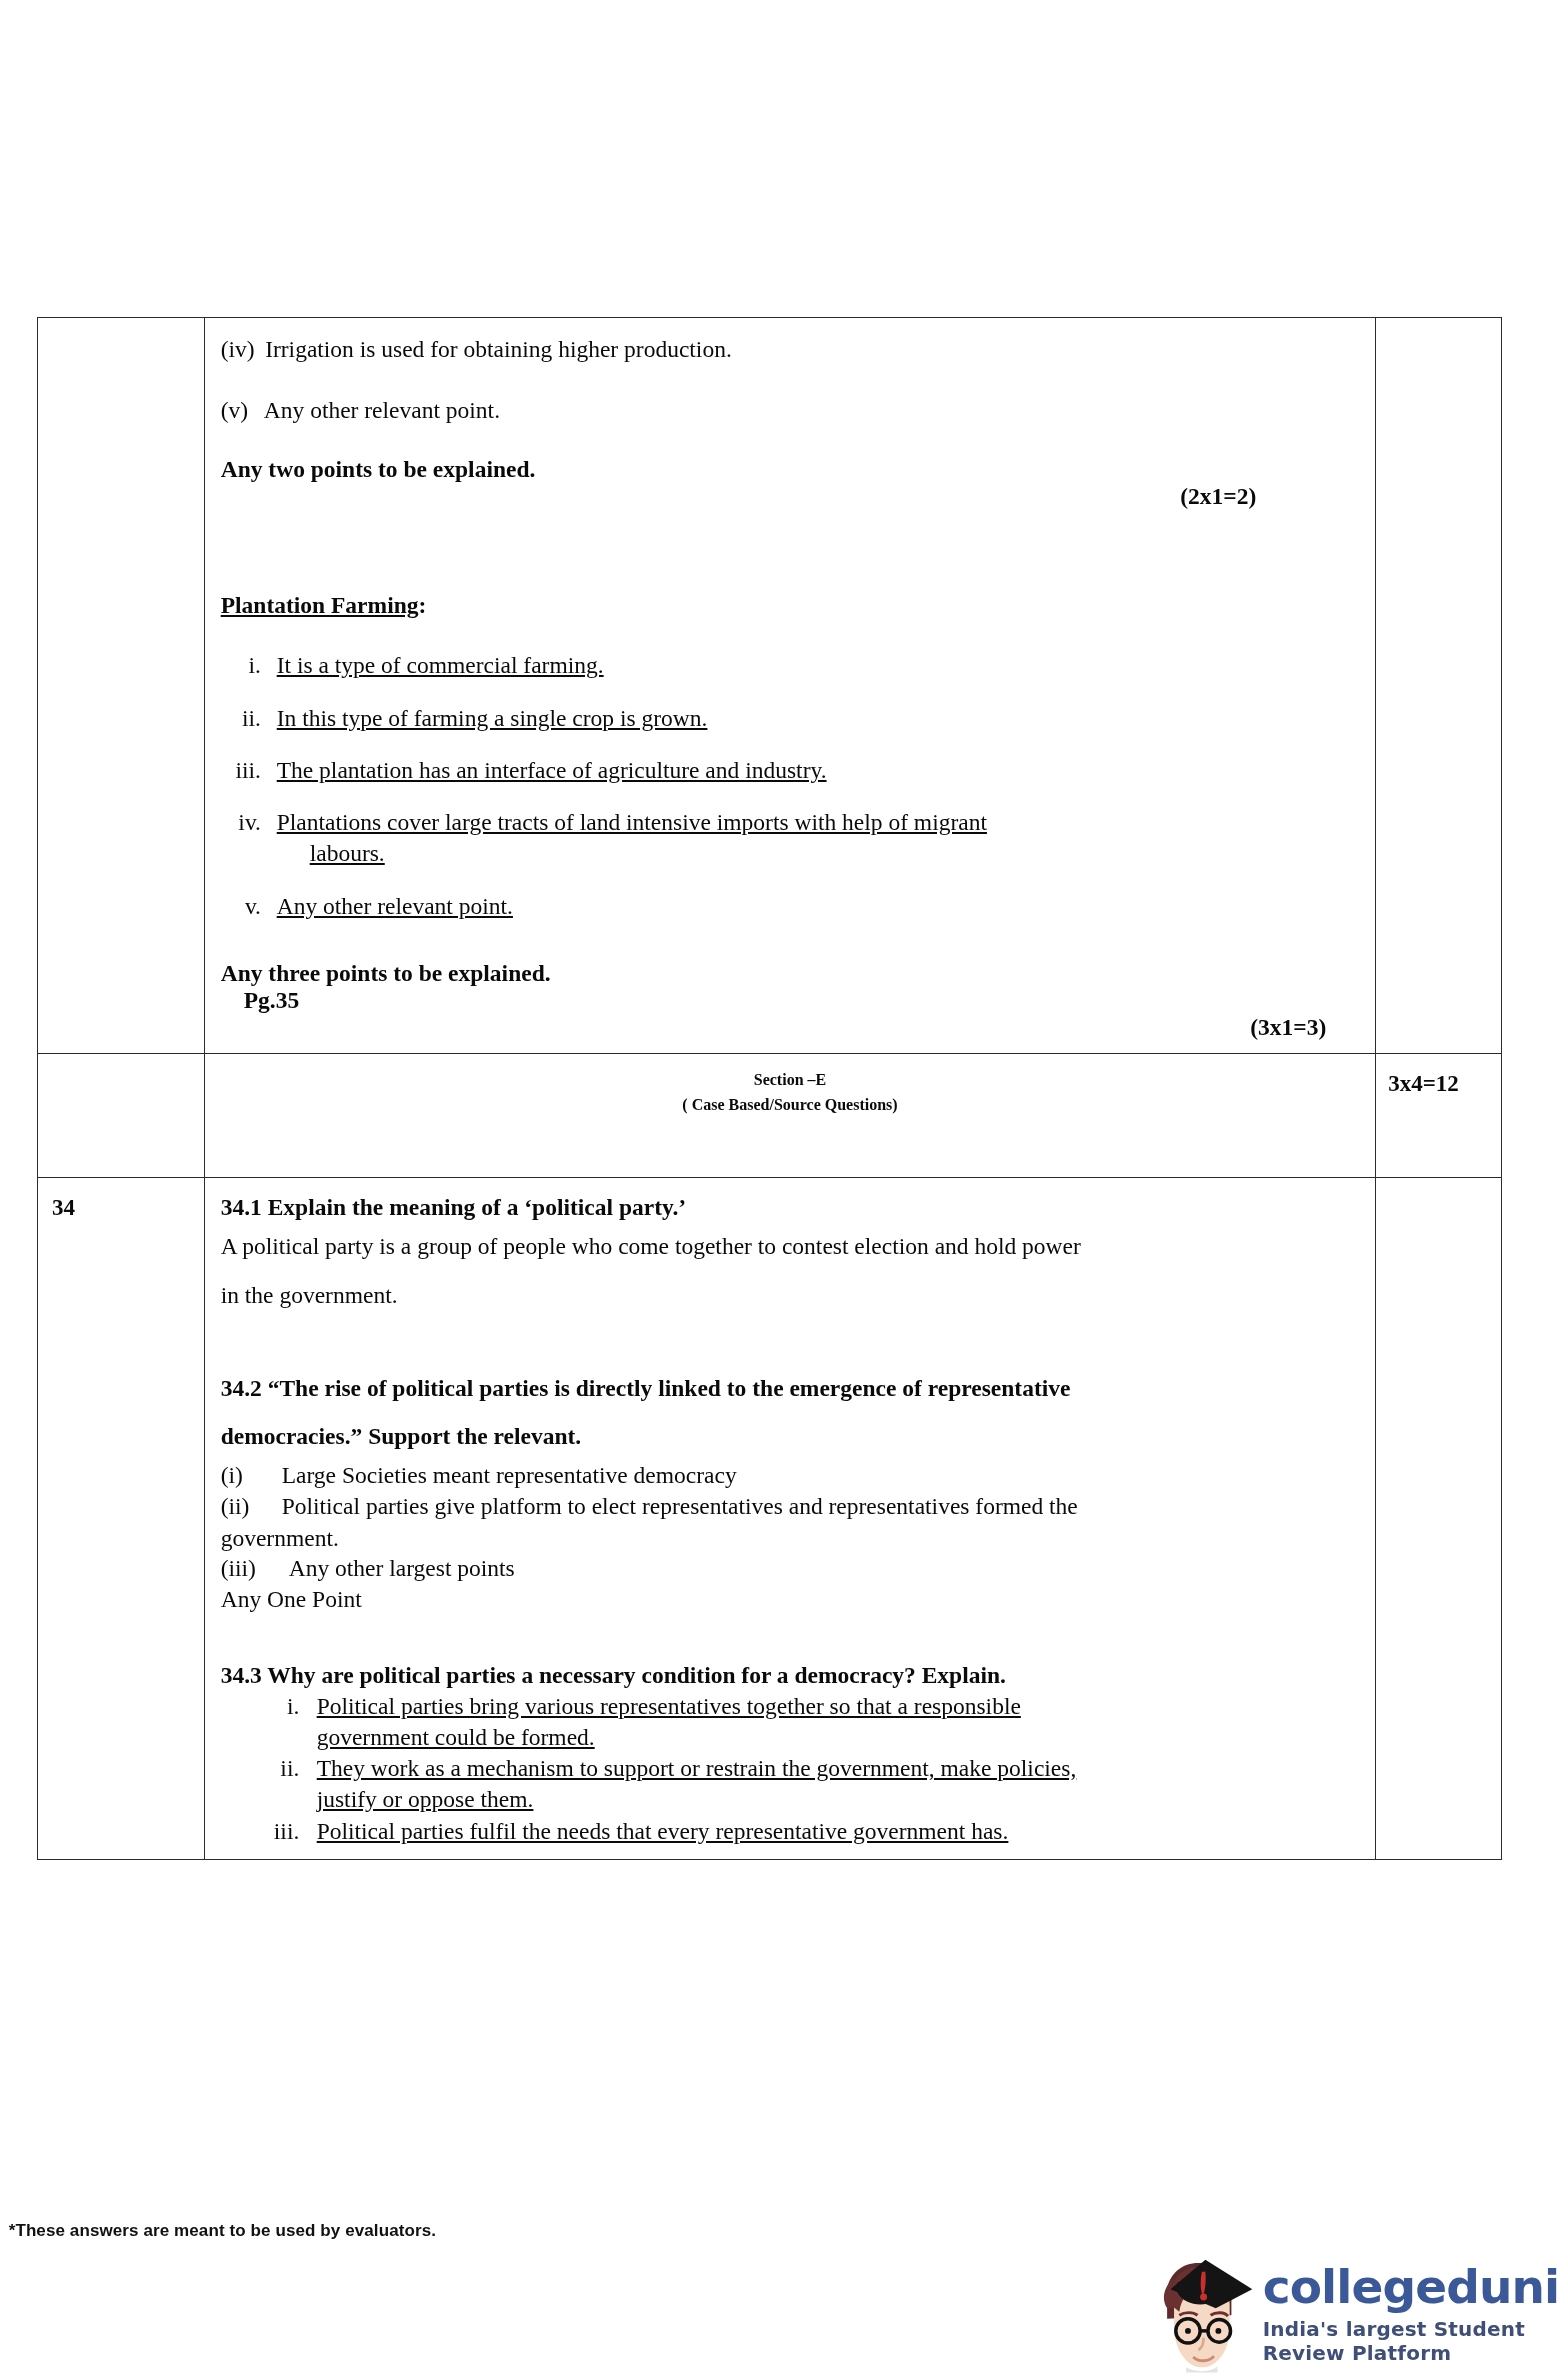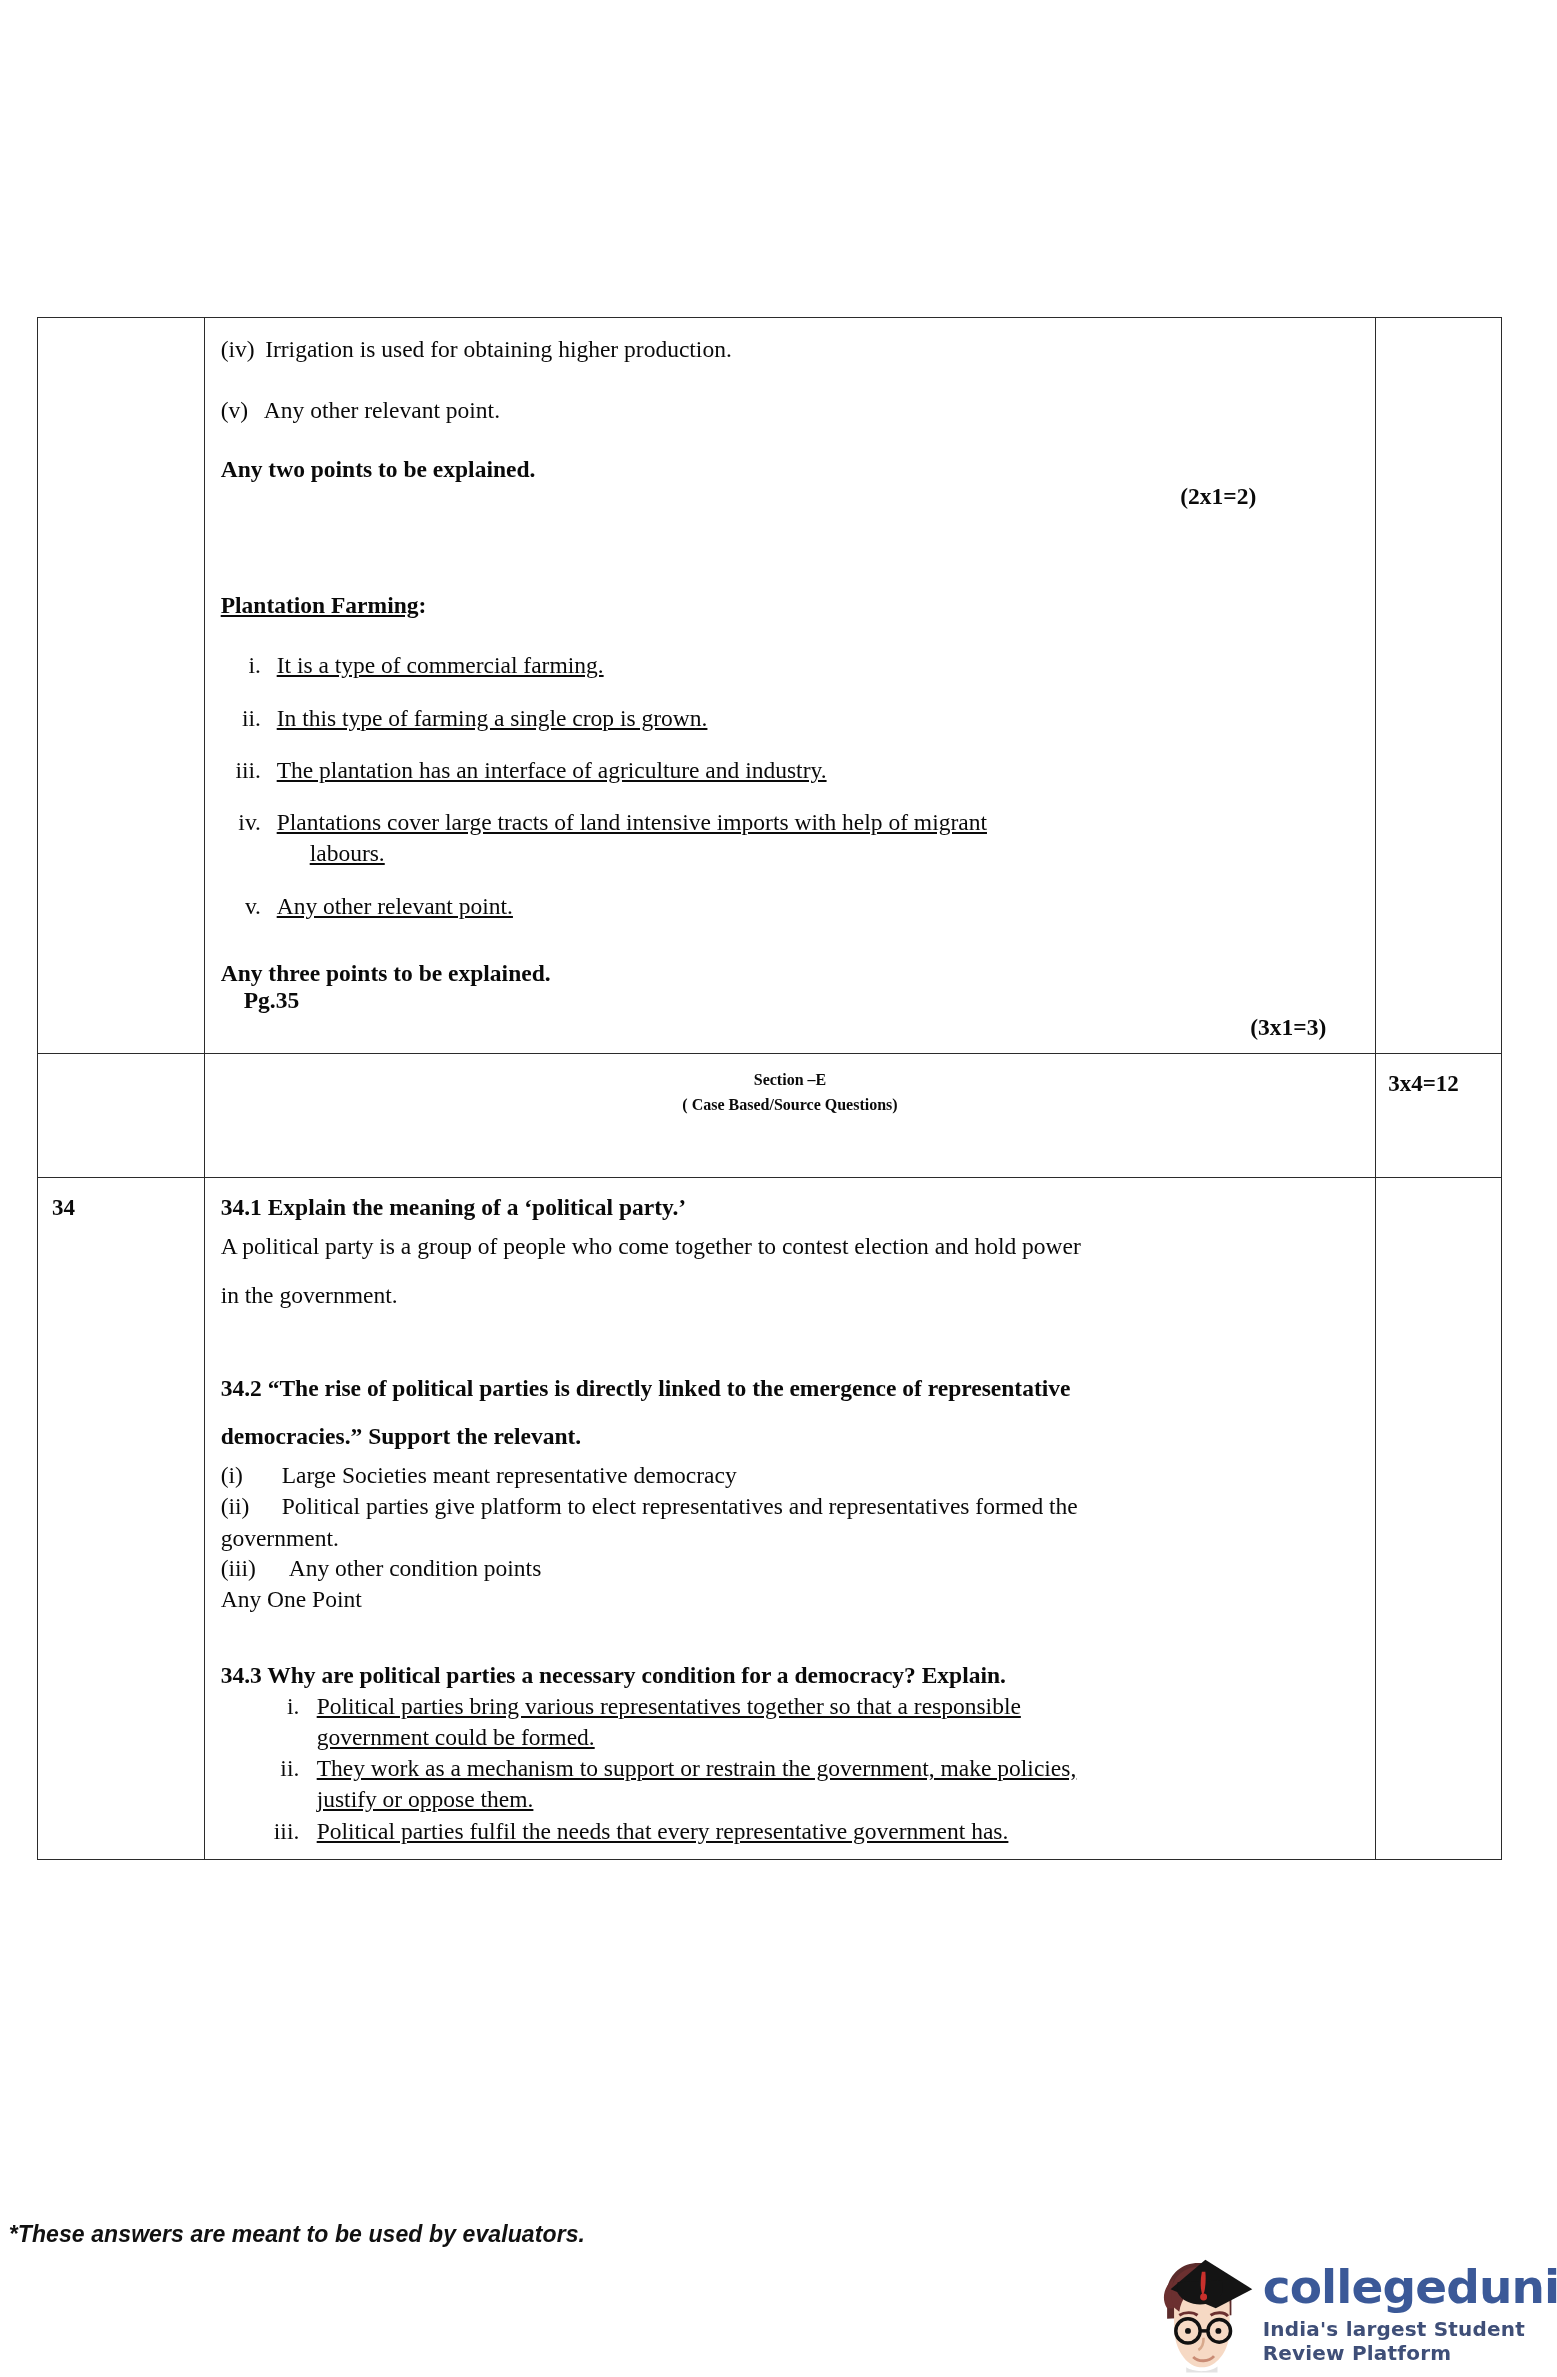--- a/index.html
+++ b/index.html
@@ -124,23 +124,22 @@
   .two-col-line .left { flex: 0 0 auto; }
   .two-col-line .right { margin-left: auto; padding-right: 103px; }
   .two-col-line .right2 { margin-left: auto; padding-right: 33px; }
 
   
   .footer-note {
     position: absolute;
     left: 8.7px;
     top: 2221px;
     font-family: "Liberation Sans", "DejaVu Sans", sans-serif;
-    font-style: italic;
-    font-weight: bold;
-    font-size: 23px;
+    font-weight: bold;
+    font-size: 17px;
     color: #111;
     letter-spacing: 0.1px;
   }
 
   .logo-wrap {
     position: absolute;
     left: 1148px;
     top: 2254px;
     width: 401px;
     height: 119px;
@@ -294,21 +293,21 @@
             </div>
             <div class="item">
               <span class="num">(ii)</span>
               <span class="txt">
                 <span>Political parties give platform to elect representatives and representatives formed the</span>
               </span>
             </div>
             <div class="ln">government.</div>
             <div class="item">
               <span class="num">(iii)</span>
-              <span class="txt" style="padding-left:7px">Any other condition points</span>
+              <span class="txt" style="padding-left:7px">Any other largest points</span>
             </div>
           </div>
 
           <div class="ln">Any One Point</div>
 
           <div class="gap-lg"></div>
 
           <div class="ln b">34.3 Why are political parties a necessary condition for a democracy? Explain.</div>
 
           <div class="rlist rlist-tight">

